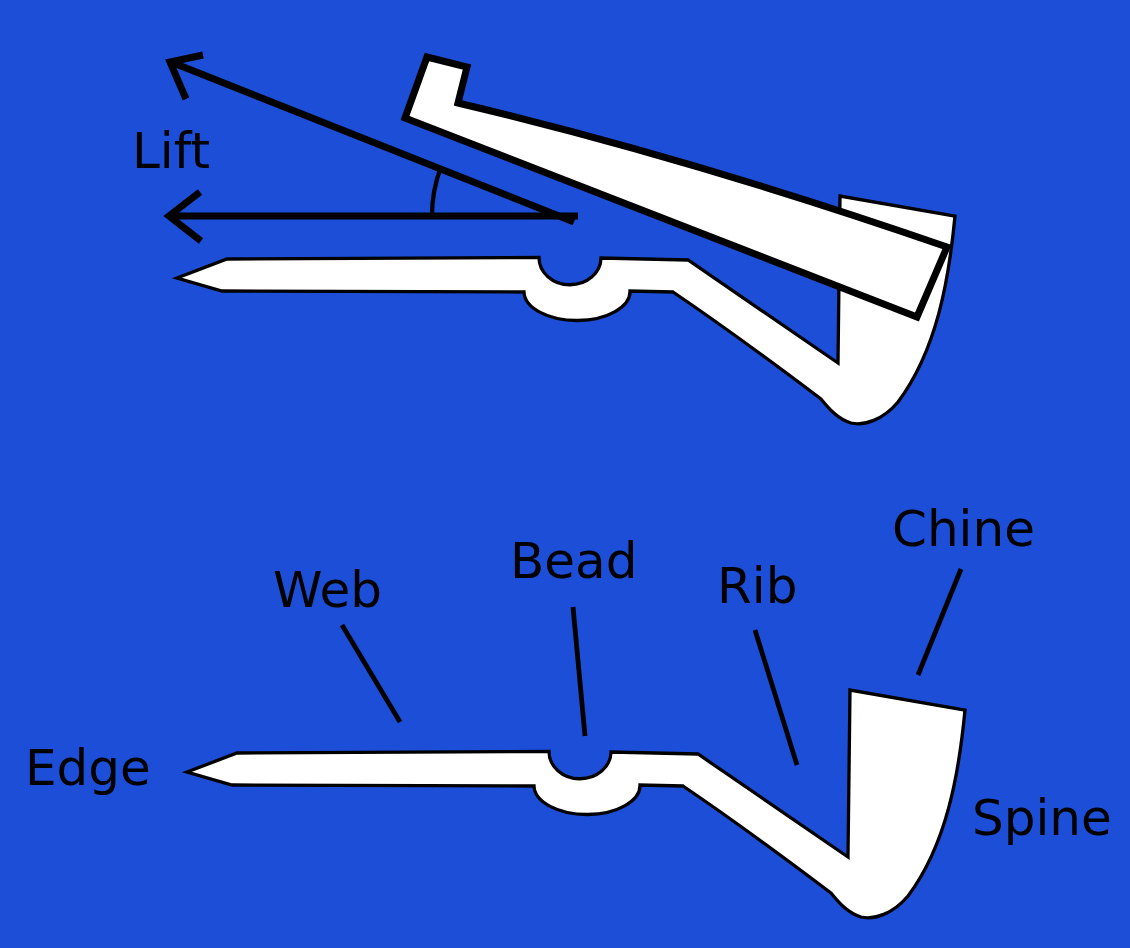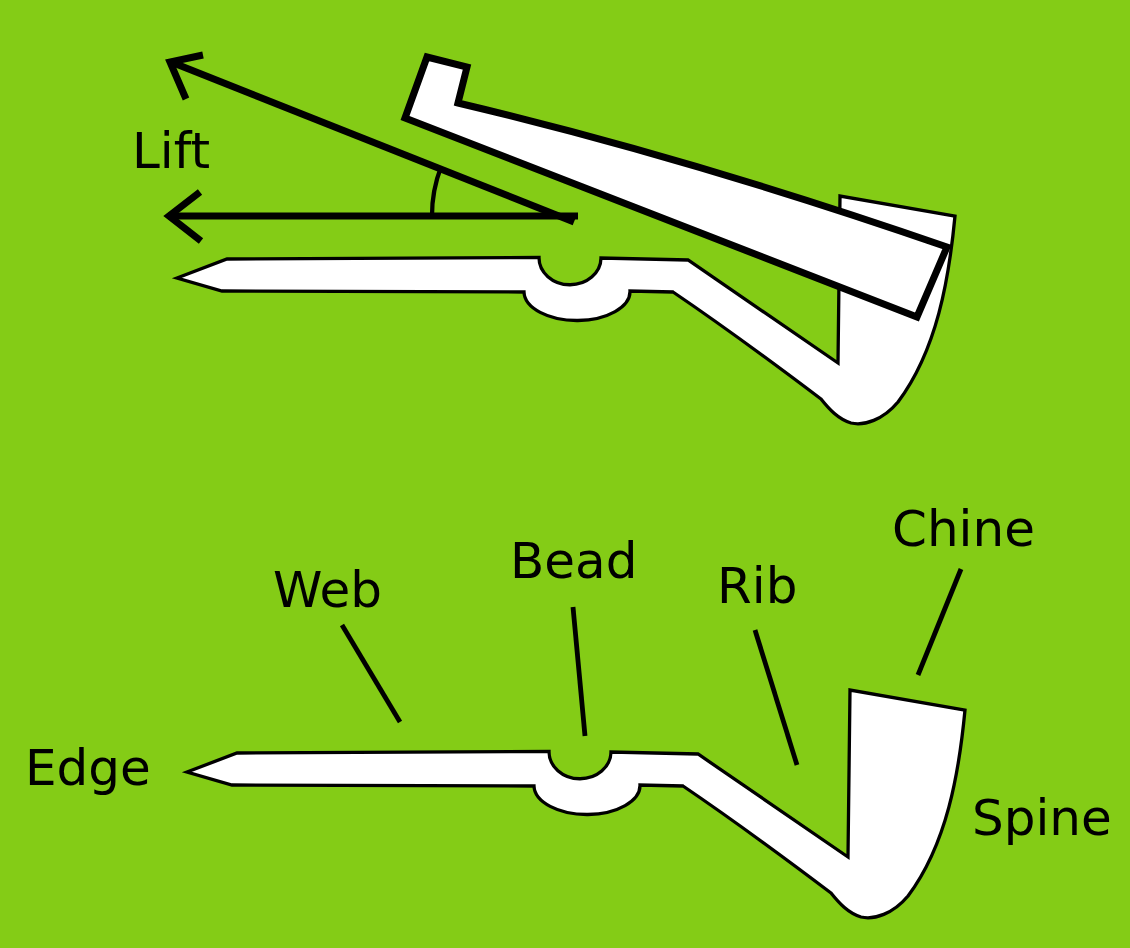--- a/index.html
+++ b/index.html
@@ -4,21 +4,21 @@
 <style>
   html, body {
     margin: 0;
     padding: 0;
     background: #ffffff;
   }
   .canvas {
     position: relative;
     width: 1130px;
     height: 948px;
-    background: #84cc16;
+    background: #1d4ed8;
     overflow: hidden;
     font-family: "DejaVu Sans", sans-serif;
   }
   svg text {
     font-family: "DejaVu Sans", sans-serif;
     font-size: 50px;
     fill: #000000;
   }
   .thin  { fill: #ffffff; stroke: #000000; stroke-width: 3.3px; stroke-linejoin: miter; }
   .thick { fill: #ffffff; stroke: #000000; stroke-width: 7px;   stroke-linejoin: miter; }

